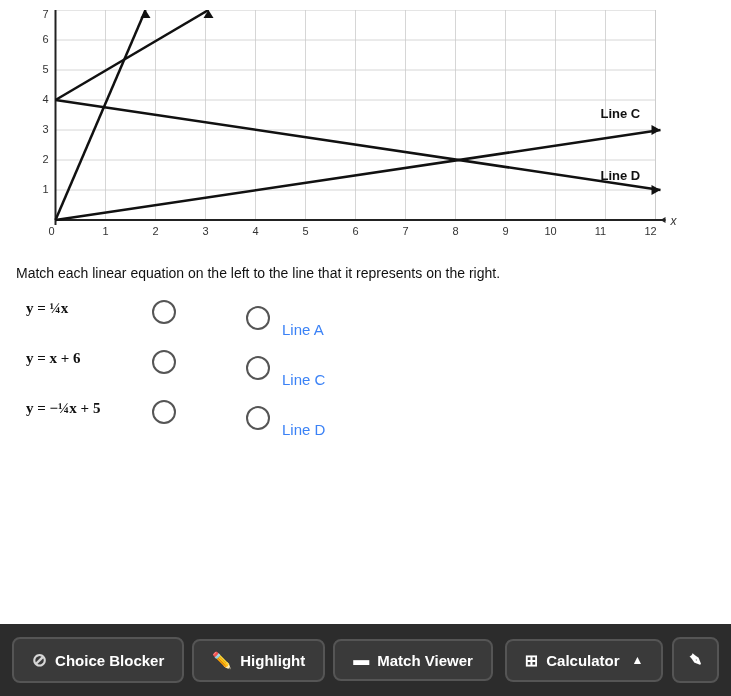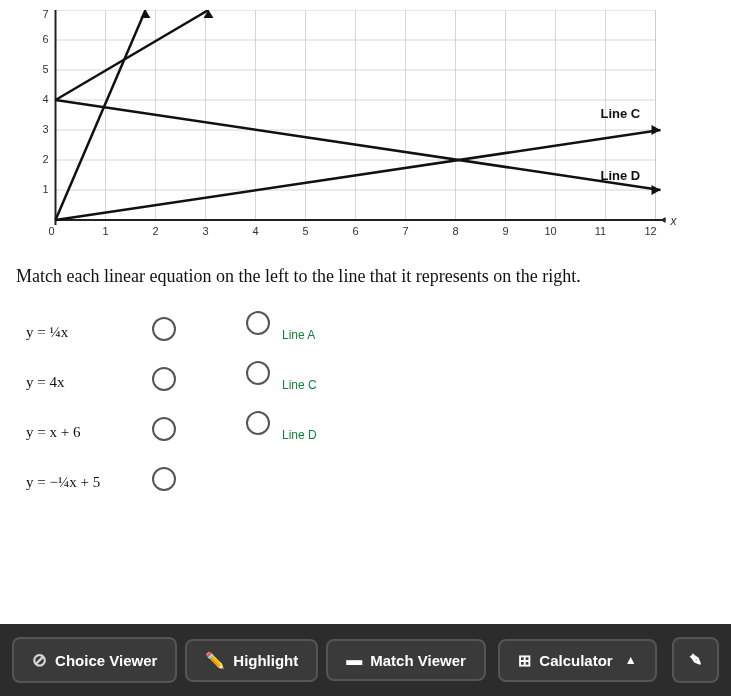--- a/index.html
+++ b/index.html
@@ -33,47 +33,47 @@
       position: relative;
       margin-bottom: 14px;
     }
 
     .graph-svg {
       width: 100%;
       height: 100%;
     }
 
     .instructions {
-      font-size: 18px;
+      font-size: 14px;
       color: #111;
       margin-bottom: 16px;
       line-height: 1.4;
-      font-family: Liberation Serif, serif;
     }
 
     .matching-area {
       display: flex;
       flex-direction: row;
       align-items: flex-start;
       gap: 0;
       padding: 0 10px;
     }
 
     .equations-col {
       display: flex;
       flex-direction: column;
       gap: 14px;
       min-width: 160px;
     }
 
     .equation-row {
       display: flex;
-      align-items: flex-end;
+      align-items: flex-start;
       gap: 16px;
       height: 36px;
+      font-weight: bold;
     }
 
     .equation-text {
       font-size: 15px;
       color: #111;
       min-width: 110px;
       font-family: 'Times New Roman', serif;
     }
 
     .radio-left {
@@ -104,22 +104,22 @@
       width: 24px;
       height: 24px;
       border-radius: 50%;
       border: 2px solid #555;
       background: white;
       cursor: pointer;
       flex-shrink: 0;
     }
 
     .line-label {
-      font-size: 12px;
-      color: #15803d;
+      font-size: 15px;
+      color: #3b82f6;
       margin-top: 23px;
     }
 
     
     .toolbar {
       background: #2c2c2c;
       height: 72px;
       display: flex;
       align-items: center;
       padding: 0 12px;
@@ -257,24 +257,20 @@
     <p class="instructions">Match each linear equation on the left to the line that it represents on the right.</p>
 
     <div class="matching-area">
 
       <div class="equations-col">
         <div class="equation-row">
           <span class="equation-text">y = ¼x</span>
           <div class="radio-left"></div>
         </div>
         <div class="equation-row">
-          <span class="equation-text">y = 4x</span>
-          <div class="radio-left"></div>
-        </div>
-        <div class="equation-row">
           <span class="equation-text">y = x + 6</span>
           <div class="radio-left"></div>
         </div>
         <div class="equation-row">
           <span class="equation-text">y = −¼x + 5</span>
           <div class="radio-left"></div>
         </div>
       </div>
 
       <div class="lines-col">
@@ -292,21 +288,21 @@
         </div>
       </div>
     </div>
 
   </div>
 
   <div class="toolbar">
 
     <button class="toolbar-btn btn-choice-blocker">
       <span style="font-size:18px; opacity:0.8;">⊘</span>
-      <span>Choice Viewer</span>
+      <span>Choice Blocker</span>
     </button>
 
     <button class="toolbar-btn btn-highlight">
       <span style="font-size:16px;">✏️</span>
       <span>Highlight</span>
     </button>
 
     <button class="toolbar-btn btn-line-viewer">
       <span style="font-size:16px;">▬</span>
       <span>Match Viewer</span>

